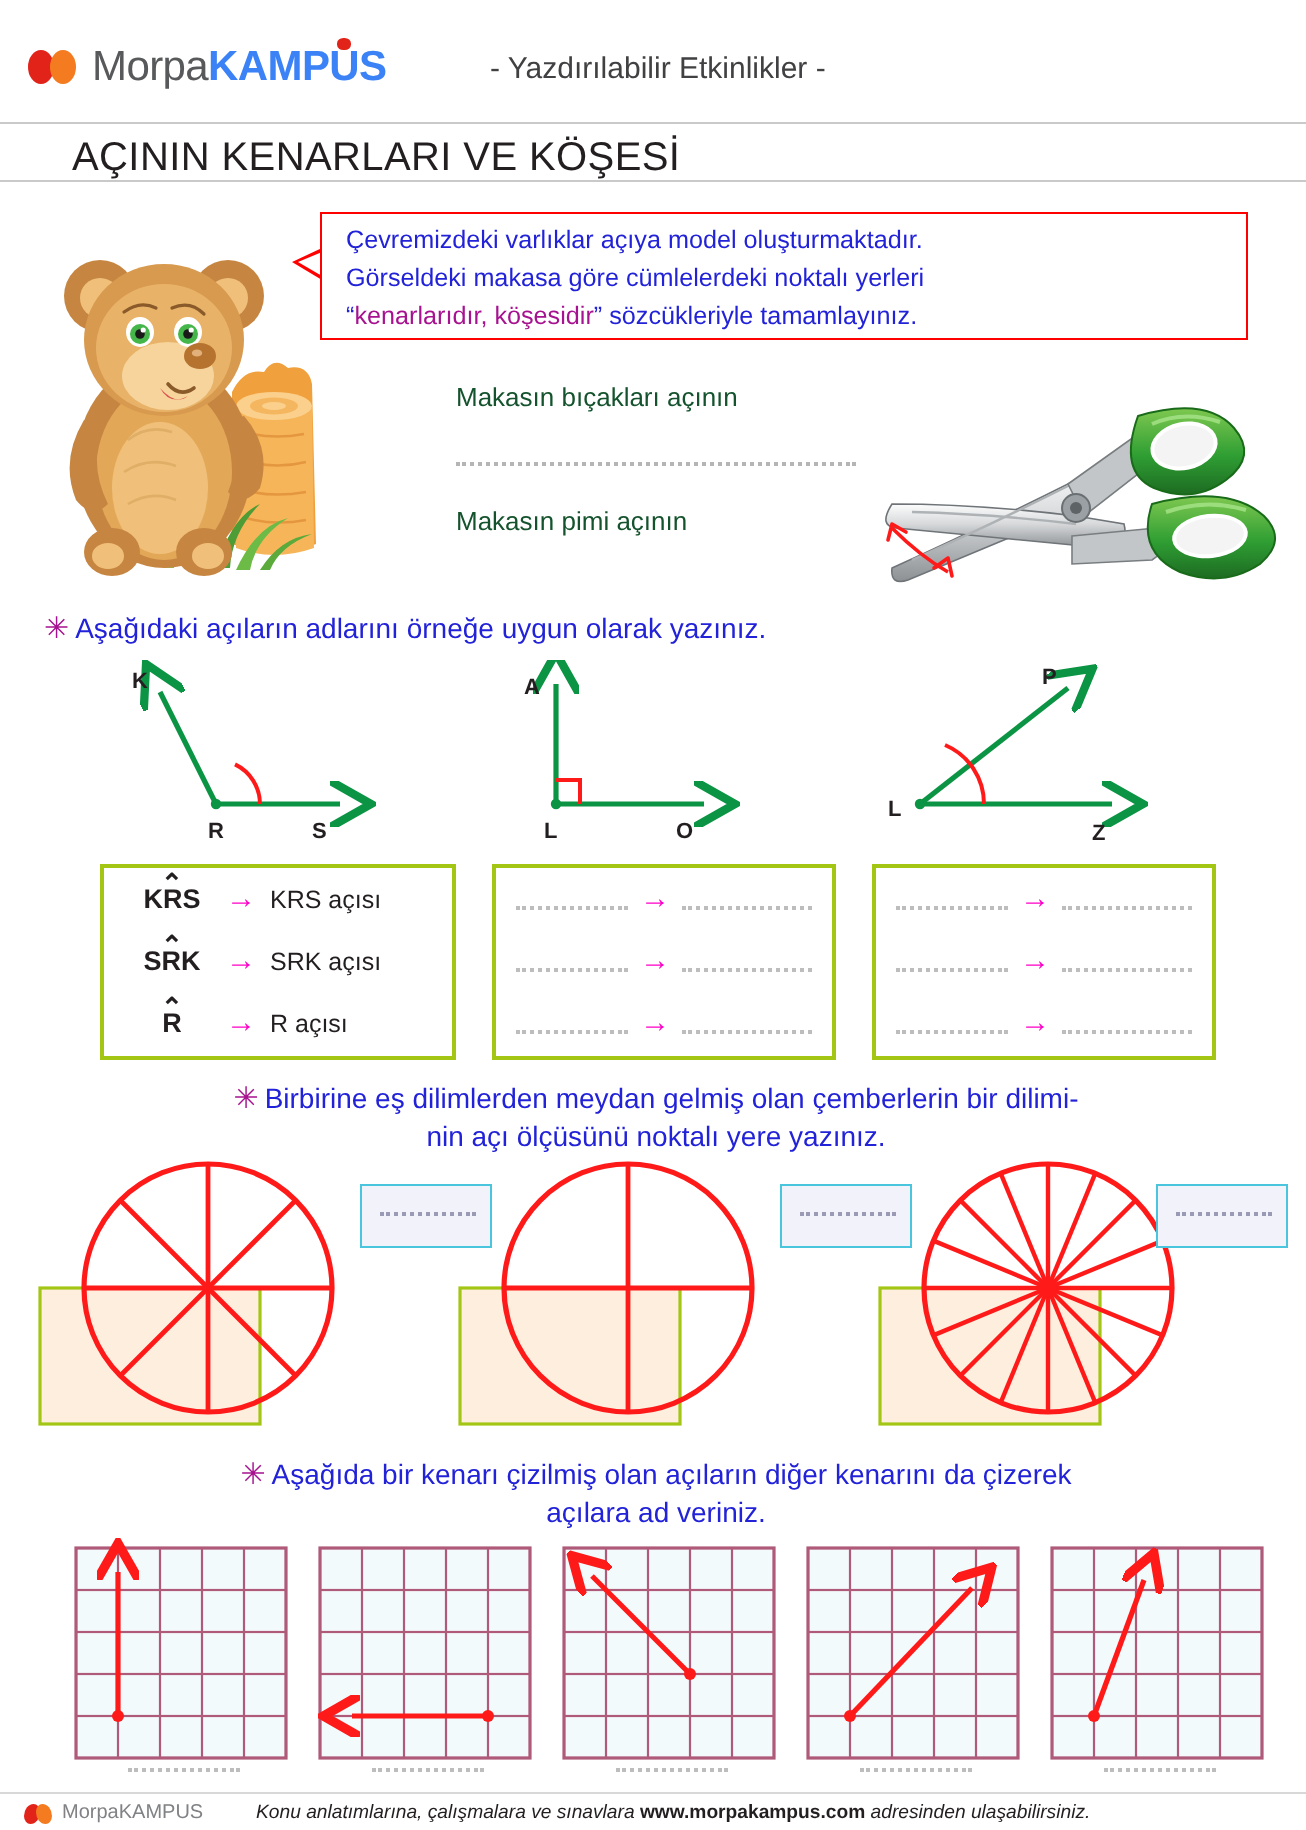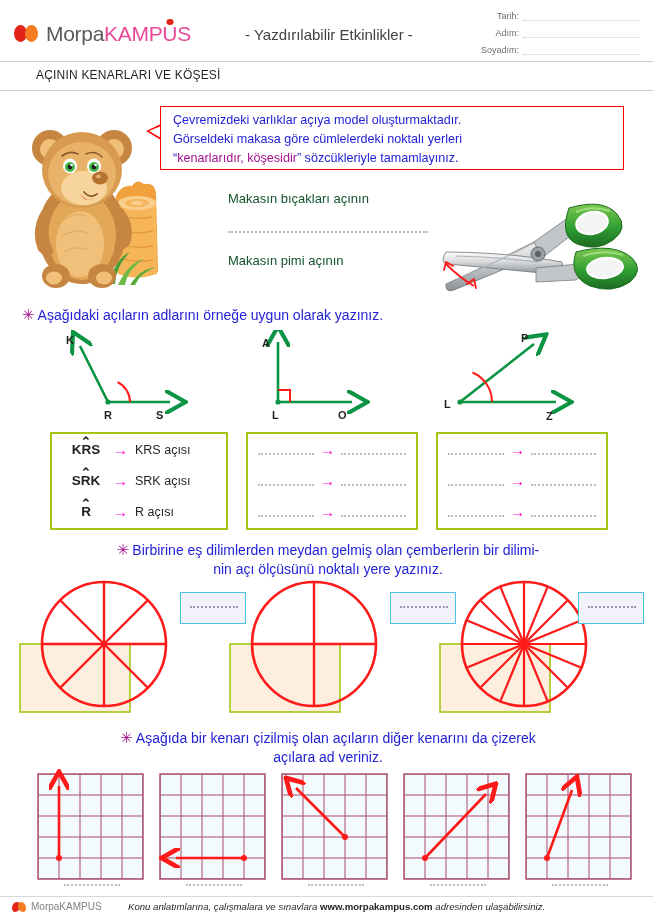--- a/index.html
+++ b/index.html
@@ -14,34 +14,34 @@
   .page { position:relative; width:653px; height:915px; background:#fff; }
 
   
   .header { position:relative; height:60px; }
   .logo-wrap { position:absolute; left:14px; top:22px; display:flex; align-items:center; gap:6px; }
   .logo-mark { position:relative; width:26px; height:18px; }
   .logo-mark i { position:absolute; display:block; border-radius:50% 50% 50% 50%; }
   .lm-a { width:13px; height:17px; background:#e2231a; left:0; top:0; border-radius:60% 40% 60% 40%; }
   .lm-b { width:13px; height:17px; background:#f47b20; left:11px; top:0; border-radius:40% 60% 40% 60%; }
   .logo-text { font-size:21px; letter-spacing:-0.3px; color:#58595b; font-weight:400; white-space:nowrap; }
-  .logo-text b { font-weight:400; color:#ec4899; }
+  .logo-text b { font-weight:700; color:#3b82f6; }
   .logo-sup { position:relative; display:inline-block; }
   .logo-sup::after{
     content:""; position:absolute; top:-3px; left:50%; transform:translateX(-50%);
     width:7px; height:6px; background:#e2231a; border-radius:45%;
   }
   .subtitle { position:absolute; left:245px; top:26px; font-size:15px; color:#414042; white-space:nowrap; }
 
   .fields { position:absolute; right:14px; top:6px; width:182px; }
   .field-row { display:flex; align-items:flex-end; justify-content:flex-end; gap:4px; height:15px; margin-bottom:2px; }
   .field-label { font-size:9px; color:#6d6e71; white-space:nowrap; }
   .field-line { width:116px; border-bottom:1px dotted #c7c8ca; height:10px; }
   .title-bar { position:absolute; left:0; top:61px; width:653px; height:30px; border-top:1px solid #c9c9c9; border-bottom:1px solid #c9c9c9; }
-  .title-bar .t { position:absolute; left:36px; top:6px; font-size:12px; letter-spacing:0.2px; color:#231f20; }
+  .title-bar .t { position:absolute; left:36px; top:6px; font-size:20px; letter-spacing:0.2px; color:#231f20; }
 
   
   .intro-box {
     position:absolute; left:160px; top:106px; width:464px; height:64px;
     border:1.6px solid #ff0000; background:#fff;
   }
   .intro-box .line { font-size:12.6px; color:#2222d8; line-height:19px; padding-left:12px; white-space:nowrap; }
   .intro-box .lines { padding-top:4px; }
   .intro-box .hl { color:#a6128f; }
   .bubble-tail {
@@ -129,34 +129,20 @@
   <div class="header">
     <div class="logo-wrap">
       <span class="logo-mark">
         <i class="lm-a"></i>
           <i class="lm-b"></i>
       </span>
       <span class="logo-text"><span>Morpa</span><b>KAMP</b><b class="logo-sup">U</b><b>S</b></span>
     </div>
     <div class="subtitle">- Yazdırılabilir Etkinlikler -</div>
 
-    <div class="fields">
-      <div class="field-row">
-        <span class="field-label">Tarih:</span>
-        <span class="field-line"></span>
-      </div>
-      <div class="field-row">
-        <span class="field-label">Adım:</span>
-        <span class="field-line"></span>
-      </div>
-      <div class="field-row">
-        <span class="field-label">Soyadım:</span>
-        <span class="field-line"></span>
-      </div>
-    </div>
   </div>
 
   <div class="title-bar">
     <div class="t">AÇININ KENARLARI VE KÖŞESİ</div>
   </div>
 
   <div class="bear">
     <svg class="scene" viewBox="0 0 150 190" xmlns="http://www.w3.org/2000/svg">
 
       <g>

